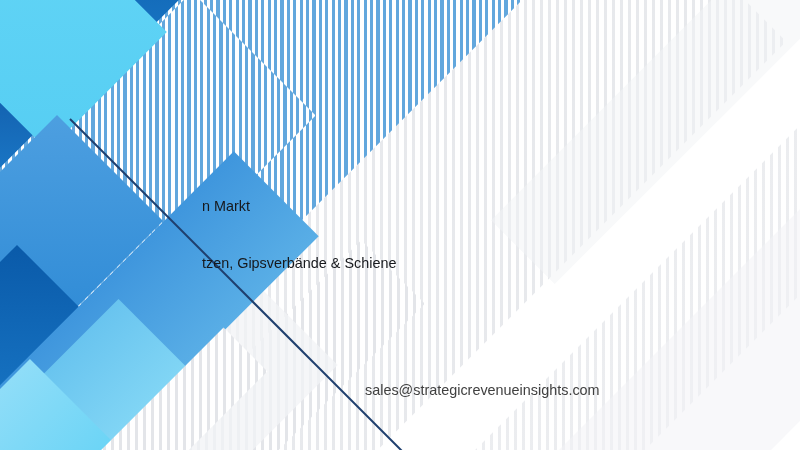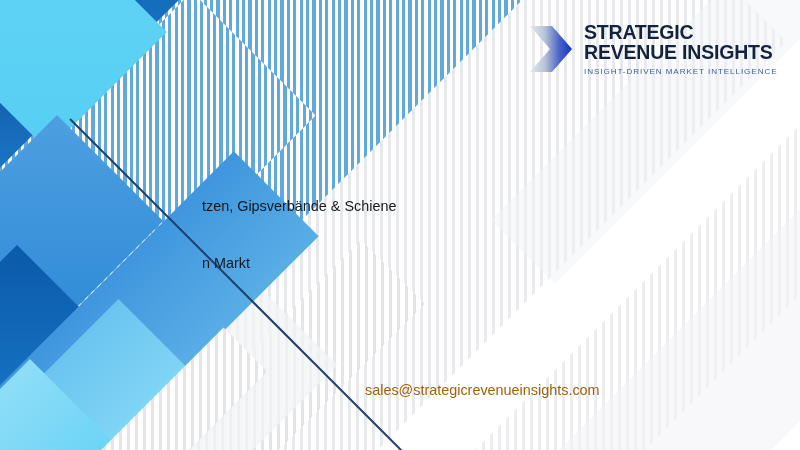--- a/index.html
+++ b/index.html
@@ -118,21 +118,21 @@
     white-space: nowrap;
   }
   .title-line:last-child { margin-bottom: 0; }
 
   .email {
     position: absolute;
     left: 365px;
     top: 382px;
     font-family: "Liberation Sans", sans-serif;
     font-size: 14.4px;
-    color: #a16207;
+    color: #404040;
     white-space: nowrap;
   }
 </style>
 </head>
 <body>
 
 <div id="slide">
 
   <div class="deco">
 
@@ -172,39 +172,21 @@
 
     <div class="shape" style="left:-190px; top:330px; width:150px; height:560px; transform:rotate(45deg);
                 background:linear-gradient(90deg,#8fddf8,#62d2f5);"></div>
 
     <div class="white-stripes" style="left:66px; top:288px; width:62px; height:420px; transform:rotate(45deg);"></div>
 
     <div class="navy-rule" style="left:70px; top:118px; width:480px; transform:rotate(45deg);"></div>
 
   </div>
 
-  <div class="logo">
-    <svg class="logo-mark" viewBox="0 0 46 52">
-      <defs>
-        <linearGradient id="chevGrad" x1="0" y1="0" x2="1" y2="0">
-          <stop offset="0%" stop-color="#e4e8ee"></stop>
-          <stop offset="35%" stop-color="#b9c4d6"></stop>
-          <stop offset="70%" stop-color="#4a63c8"></stop>
-          <stop offset="100%" stop-color="#1430c6"></stop>
-        </linearGradient>
-      </defs>
-      <path d="M2 3 L24 3 L44 26 L24 49 L2 49 L22 26 Z" fill="url(#chevGrad)"></path>
-    </svg>
-    <div class="logo-text">
-      <div class="logo-line1">STRATEGIC</div>
-      <div class="logo-line2">REVENUE INSIGHTS</div>
-      <div class="logo-tagline">INSIGHT-DRIVEN MARKET INTELLIGENCE</div>
-    </div>
-  </div>
 
   <div class="title-block">
+    <div class="title-line">n Markt</div>
     <div class="title-line">tzen, Gipsverbände &amp; Schiene</div>
-    <div class="title-line">n Markt</div>
   </div>
 
   <div class="email">sales@strategicrevenueinsights.com</div>
 
 </div>
 
 </body></html>

